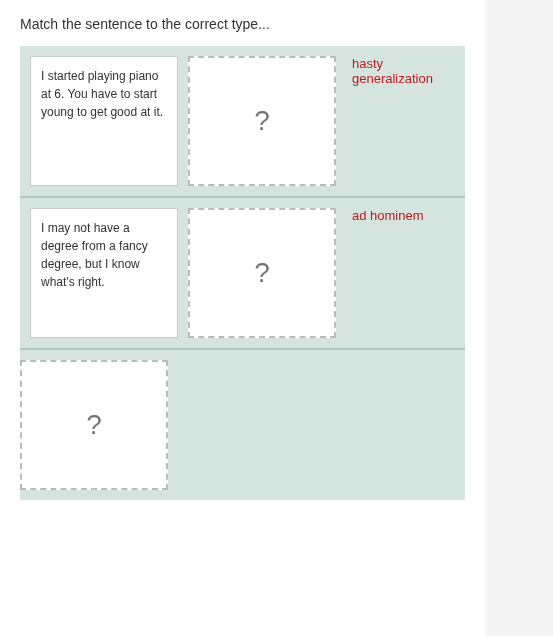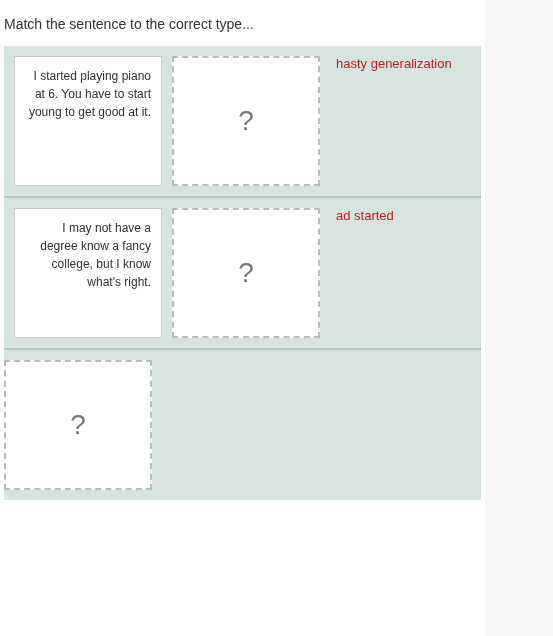--- a/index.html
+++ b/index.html
@@ -13,21 +13,21 @@
       background-color: #f5f5f5;
       width: 553px;
       min-height: 636px;
       overflow-x: hidden;
     }
 
     .page-container {
       width: 485px;
       min-height: 636px;
       background: #fff;
-      padding: 16px 4px;
+      padding: 16px 20px;
     }
 
     .header {
       font-size: 14px;
       color: #333;
       margin-bottom: 14px;
     }
 
     .rows-container {
       display: flex;
@@ -54,21 +54,20 @@
       background: #fff;
       border: 1px solid #ccc;
       margin: 10px 10px 10px 10px;
       padding: 10px;
       font-size: 12px;
       color: #333;
       display: flex;
       align-items: flex-start;
       justify-content: flex-start;
       line-height: 1.5;
-      text-align: right;
     }
 
     .cell-drop {
       width: 148px;
       min-height: 130px;
       background: #fff;
       border: 2px dashed #bbb;
       margin: 10px 0 10px 0;
       display: flex;
       align-items: center;
@@ -105,27 +104,27 @@
       <div class="cell-drop">
         <span>?</span>
       </div>
       <div class="cell-label">
         <span>hasty generalization</span>
       </div>
     </div>
 
     <div class="row">
       <div class="cell-sentence">
-        <span>I may not have a degree know a fancy college, but I know what's right.</span>
+        <span>I may not have a degree from a fancy degree, but I know what's right.</span>
       </div>
       <div class="cell-drop">
         <span>?</span>
       </div>
       <div class="cell-label">
-        <span>ad started</span>
+        <span>ad hominem</span>
       </div>
     </div>
 
     <div class="row">
       <div class="cell-drop">
         <span>?</span>
       </div>
     </div>
 
   </div>

